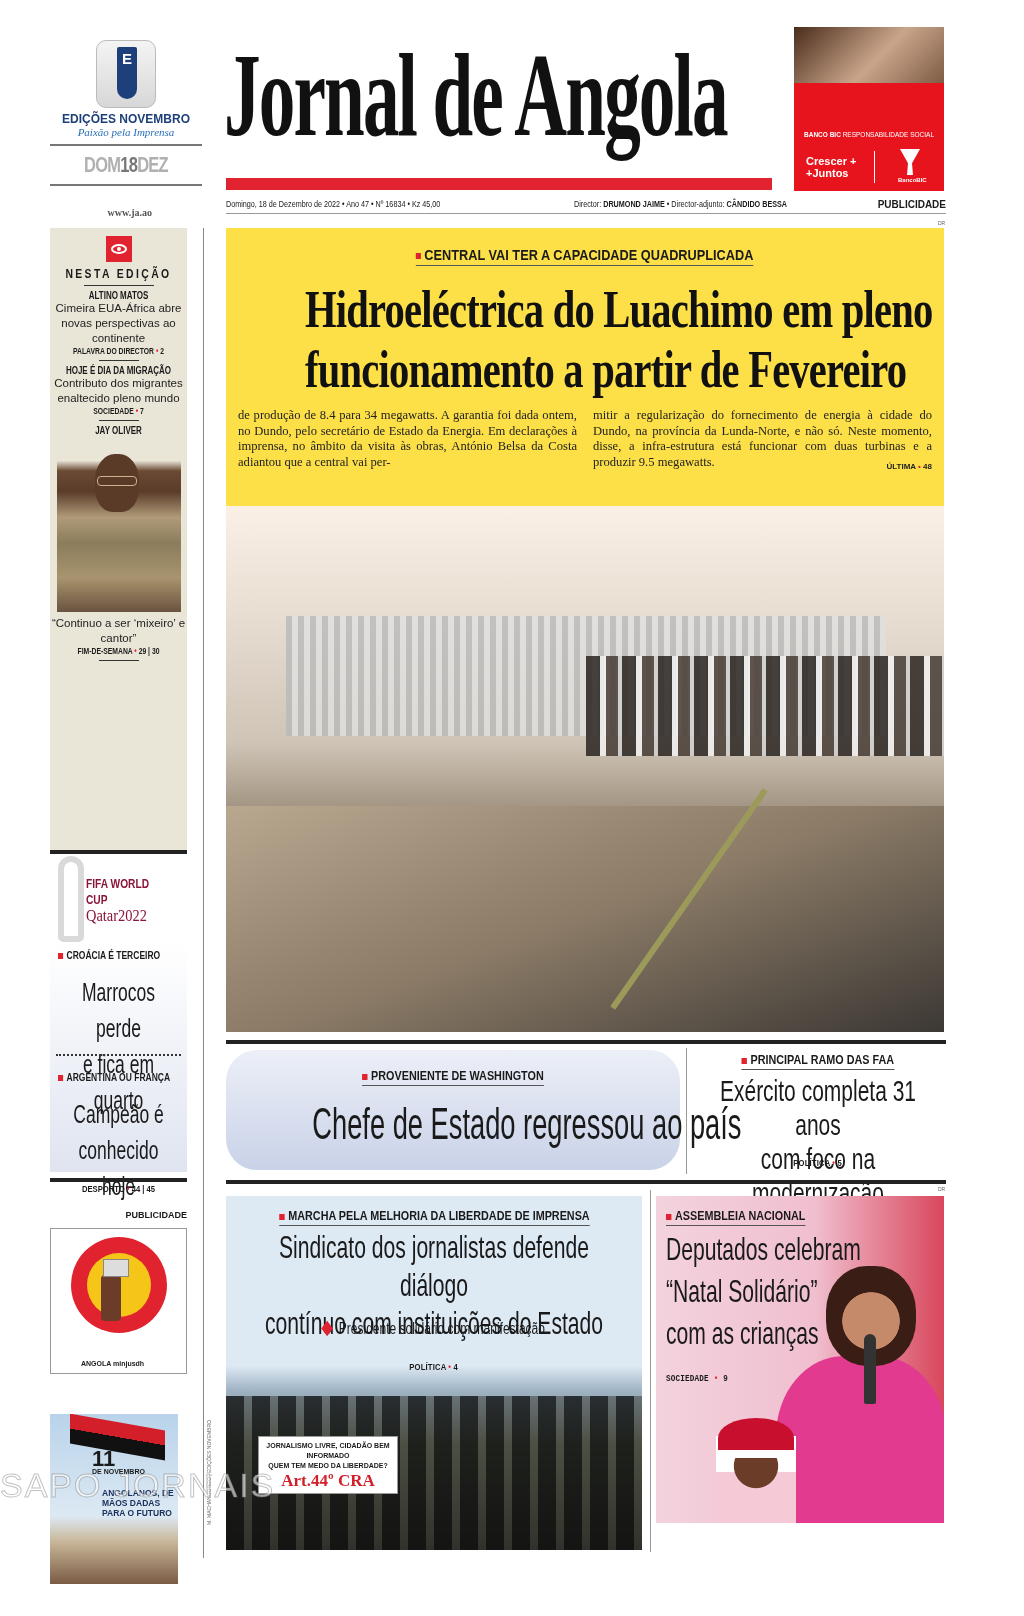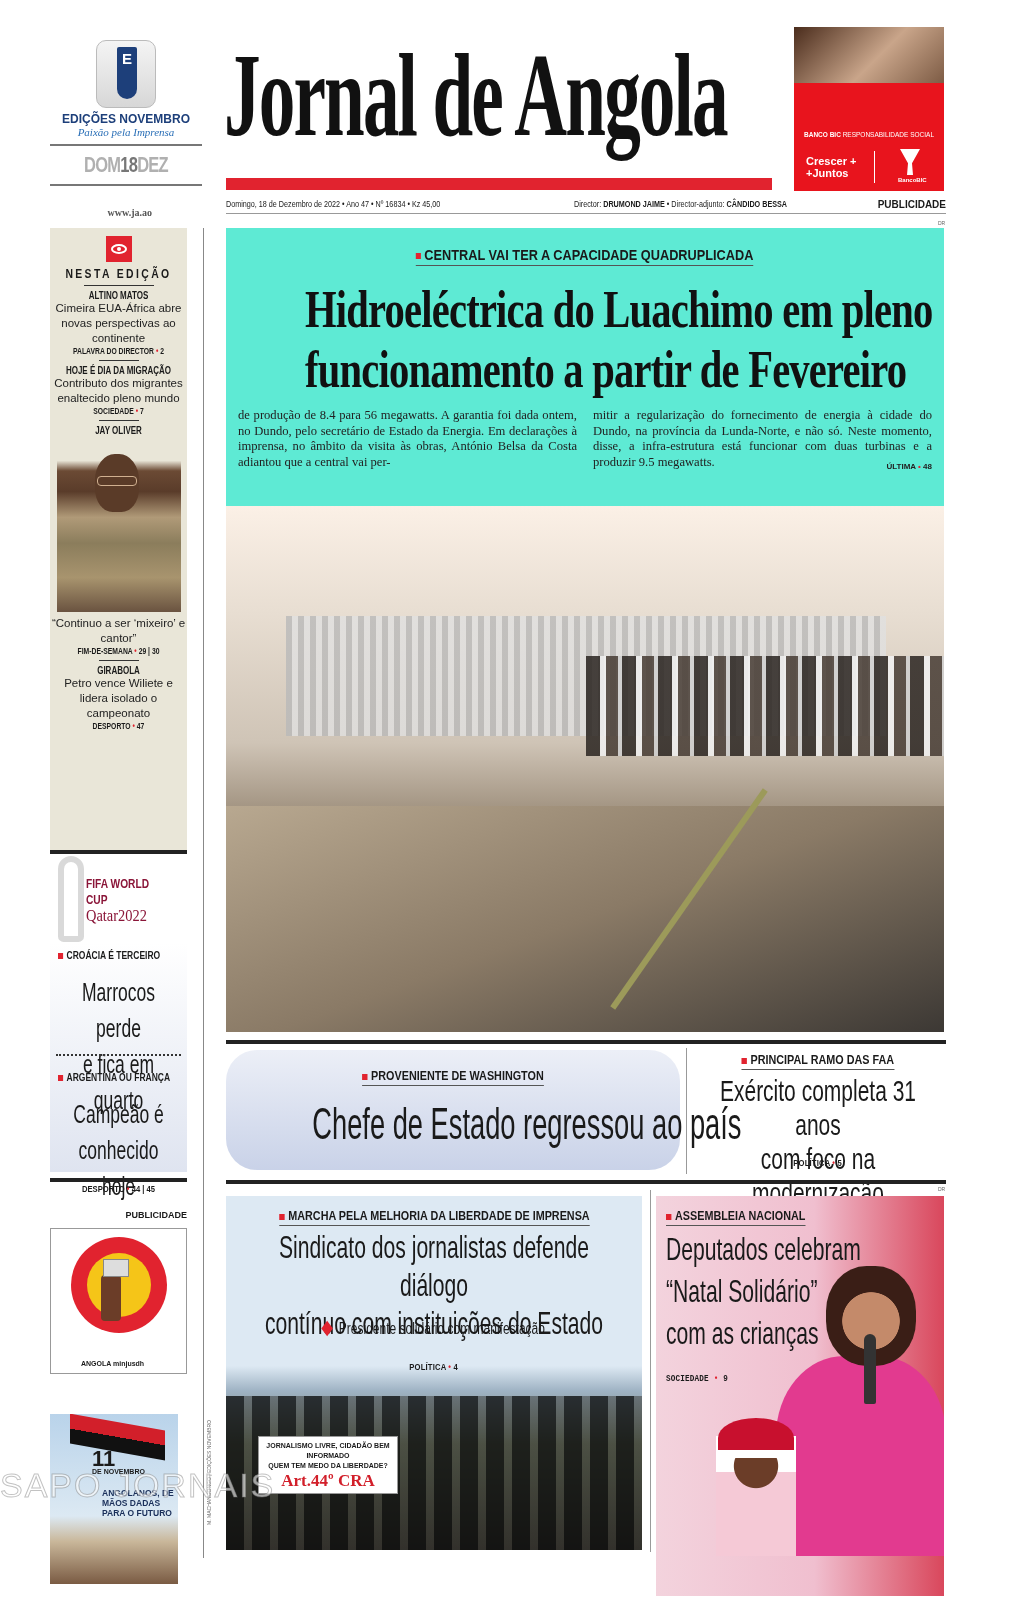--- a/index.html
+++ b/index.html
@@ -74,21 +74,21 @@
 
   #dateline { left: 226px; top: 199px; width: 720px; height: 14px; font-size: 9px; transform-origin: left; }
   #dateline .l { position: absolute; left: 0; top: 0; white-space: nowrap; transform: scaleX(0.8); transform-origin: left; }
   #dateline .m { position: absolute; left: 348px; top: 0; white-space: nowrap; transform: scaleX(0.8); transform-origin: left; }
   #dateline .r { position: absolute; right: 0; top: 0; font-weight: 700; font-size: 10px; white-space: nowrap; }
   #dateline-rule { left: 226px; top: 213px; width: 720px; height: 1px; background: #999; }
   #dr1 { left: 938px; top: 220px; font-size: 5px; color: #666; }
   #vline { left: 203px; top: 228px; width: 1px; height: 1330px; background: #888; }
 
   
-  #lead { left: 226px; top: 228px; width: 718px; height: 804px; background: #5eead4; overflow: hidden; }
+  #lead { left: 226px; top: 228px; width: 718px; height: 804px; background: #fde047; overflow: hidden; }
   #lead .kick { position: absolute; left: 0; top: 18px; width: 718px; text-align: center; }
   #lead .kick .kicker { font-size: 15px; transform: scaleX(0.85); }
   #lead h1 { position: absolute; left: 0; top: 52px; width: 718px; text-align: center; font-family: "Liberation Serif", serif; font-weight: 700; font-size: 52px; line-height: 60px; letter-spacing: -1px; transform: scaleX(0.78); transform-origin: center; white-space: nowrap; color: #111; }
   #lead .cols { position: absolute; left: 12px; top: 180px; width: 694px; display: flex; gap: 16px; }
   #lead .cols p { flex: 1; font-family: "Liberation Serif", serif; font-size: 12.6px; line-height: 15.6px; color: #222; text-align: justify; }
   #lead .ultima { float: right; font-family: "Liberation Sans", sans-serif; font-size: 8px; font-weight: 700; margin-top: 4px; }
   #lead .photo { position: absolute; left: 0; top: 278px; width: 718px; height: 526px; background: linear-gradient(180deg,#fbf0e6 0%,#e8ded2 20%,#cfc4b6 45%,#9a8b78 60%,#6b6257 75%,#8f8a84 100%); }
   #lead .photo .tanks { position: absolute; left: 60px; top: 110px; width: 600px; height: 120px; background: repeating-linear-gradient(90deg,#b9b9b9 0 6px,#e0e0e0 6px 12px); opacity: 0.8; }
   #lead .photo .crowd { position: absolute; left: 360px; top: 150px; width: 358px; height: 100px; background: repeating-linear-gradient(90deg,#2a2420 0 14px,#f1f1f1 14px 20px,#463b33 20px 32px,#cfcfcf 32px 36px); opacity: 0.85; }
   #lead .photo .floor { position: absolute; left: 0; top: 300px; width: 718px; height: 226px; background: linear-gradient(160deg,#b8a890 0%,#8a7a66 50%,#3c3834 100%); }
@@ -117,21 +117,21 @@
   #sind .kick .kicker { font-size: 12px; transform: scaleX(0.9); }
   #sind h3 { position: absolute; top: 32px; left: -60px; width: 536px; font-size: 32px; line-height: 38px; font-weight: 400; transform: scaleX(0.66); text-align: center; }
   #sind .sub { position: absolute; top: 124px; left: 0; width: 416px; font-size: 16px; transform: scaleX(0.75); white-space: nowrap; }
   #sind .sub .dia { display: inline-block; width: 11px; height: 11px; background: #e1232f; transform: rotate(45deg); margin-right: 10px; }
   #sind .sec { position: absolute; top: 160px; left: 0; width: 416px; }
   #sind .banner { position: absolute; left: 32px; top: 240px; width: 140px; height: 58px; background: #fff; border: 1px solid #999; font-size: 7px; font-weight: 700; line-height: 10px; padding-top: 4px; }
   #sind .banner .art { color: #d21f2a; font-size: 17px; line-height: 20px; font-family: "Liberation Serif", serif; }
   #sind .crowd { position: absolute; left: 0; top: 200px; width: 416px; height: 154px; background: repeating-linear-gradient(90deg, rgba(20,20,20,0.8) 0 18px, rgba(90,80,70,0.5) 18px 26px); mix-blend-mode: multiply; }
   #sind-caption { left: 206px; top: 1420px; width: 10px; font-size: 5px; color: #666; writing-mode: vertical-rl; transform: rotate(180deg); white-space: nowrap; }
   #vline3 { left: 650px; top: 1190px; width: 1px; height: 362px; background: #999; }
-  #deput { left: 656px; top: 1196px; width: 288px; height: 400px; background: linear-gradient(90deg,#f3d3dd 0%,#f0bfcf 55%,#d9475c 100%); overflow: hidden; }
+  #deput { left: 656px; top: 1196px; width: 288px; height: 327px; background: linear-gradient(90deg,#f3d3dd 0%,#f0bfcf 55%,#d9475c 100%); overflow: hidden; }
   #deput .kick { position: absolute; top: 10px; left: 10px; }
   #deput .kick .kicker { font-size: 12px; transform: scaleX(0.9); transform-origin: left; }
   #deput h3 { position: absolute; top: 32px; left: 10px; width: 260px; font-size: 32px; line-height: 42px; font-weight: 400; transform: scaleX(0.66); transform-origin: left; white-space: nowrap; }
   #deput .sec { position: absolute; top: 172px; left: 10px; font-family: Liberation Mono, monospace; }
   #deput .woman { position: absolute; left: 170px; top: 70px; width: 90px; height: 100px; border-radius: 45%; background: radial-gradient(circle at 50% 55%, #c48a6a 0 40%, #3a1e16 41%); }
   #deput .dress { position: absolute; left: 120px; top: 160px; width: 170px; height: 200px; background: #e23a8f; border-radius: 40% 40% 0 0; }
   #deput .girl { position: absolute; left: 60px; top: 240px; width: 80px; height: 120px; background: radial-gradient(circle at 50% 25%, #6b3d28 0 22%, transparent 23%), linear-gradient(#fff 0 30%, #f5c9d6 30%); }
   #deput .hat { position: absolute; left: 62px; top: 222px; width: 76px; height: 40px; background: #c8102e; border-radius: 50% 50% 0 0; border-bottom: 8px solid #fff; }
   #deput .mic { position: absolute; left: 208px; top: 138px; width: 12px; height: 70px; background: #333; border-radius: 6px 6px 2px 2px; }
 
@@ -197,25 +197,20 @@
   <div>
     <div class="item-head">JAY OLIVER</div>
     <div class="photo">
         <div class="head"></div>
         <div class="glasses"></div>
       </div>
     <div class="item-body" style="margin-top:4px">“Continuo a ser ‘mixeiro’ e cantor”</div>
     <div class="item-sec"><span>FIM-DE-SEMANA</span> <span class="red">•</span> <span>29 | 30</span></div>
   </div>
   <div class="rule" style="width:40px"></div>
-  <div>
-    <div class="item-head">GIRABOLA</div>
-    <div class="item-body">Petro vence Wiliete e lidera isolado o campeonato</div>
-    <div class="item-sec"><span>DESPORTO</span> <span class="red">•</span> <span>47</span></div>
-  </div>
 </div>
 
 <div id="worldcup" class="abs">
   <div class="wc-logo"></div>
   <div class="wc-text">
     <div>FIFA WORLD CUP</div>
     <div class="big">Qatar2022</div>
   </div>
   <div class="k" style="top:96px"><span class="dot"></span><span>CROÁCIA É TERCEIRO</span></div>
   <div class="h cond" style="top:120px">
@@ -246,21 +241,21 @@
   <div class="msg">ANGOLANOS, DE MÃOS DADAS PARA O FUTURO</div>
 </div>
 
 <div id="lead" class="abs">
   <div class="kick"><span class="kicker"><span class="dot"></span><span>CENTRAL VAI TER A CAPACIDADE QUADRUPLICADA</span></span></div>
   <h1>
       <div>Hidroeléctrica do Luachimo em pleno</div>
       <div>funcionamento a partir de Fevereiro</div>
     </h1>
   <div class="cols">
-    <p>de produção de 8.4 para 56 megawatts. A garantia foi dada ontem, no Dundo, pelo secretário de Estado da Energia. Em declarações à imprensa, no âmbito da visita às obras, António Belsa da Costa adiantou que a central vai per-</p>
+    <p>de produção de 8.4 para 34 megawatts. A garantia foi dada ontem, no Dundo, pelo secretário de Estado da Energia. Em declarações à imprensa, no âmbito da visita às obras, António Belsa da Costa adiantou que a central vai per-</p>
     <p><span>mitir a regularização do fornecimento de energia à cidade do Dundo, na província da Lunda-Norte, e não só. Neste momento, disse, a infra-estrutura está funcionar com duas turbinas e a produzir 9.5 megawatts.</span> <span class="ultima"><span>ÚLTIMA</span> <span class="red">•</span> <span>48</span></span></p>
   </div>
   <div class="photo">
     <div class="tanks"></div>
     <div class="crowd"></div>
     <div class="floor"></div>
     <div class="rail"></div>
   </div>
 </div>
 

